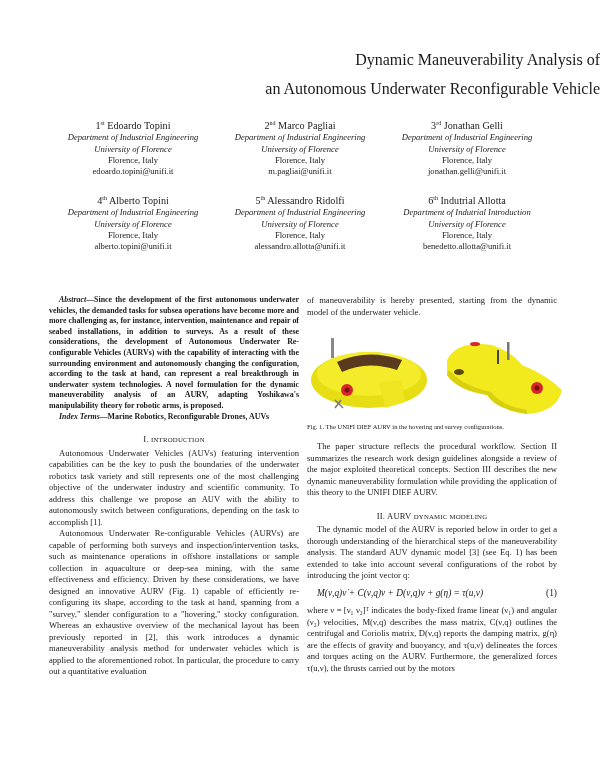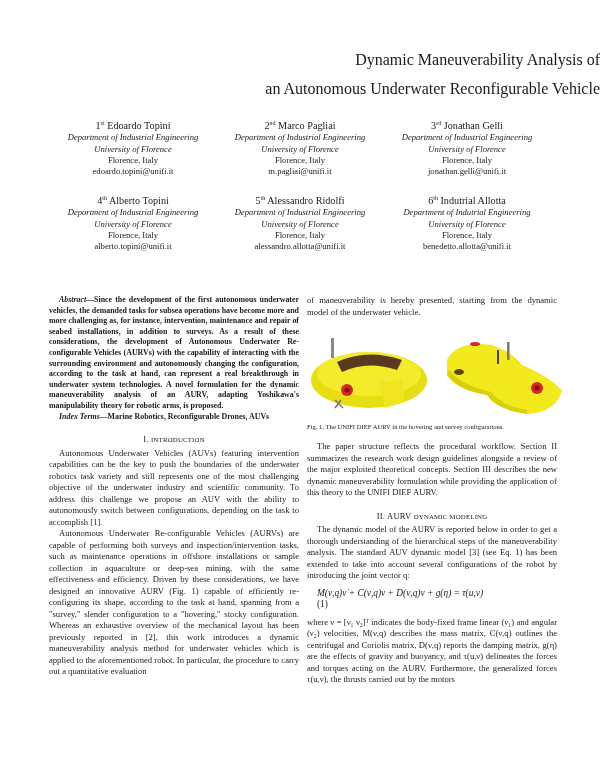--- a/index.html
+++ b/index.html
@@ -14,21 +14,21 @@
   .author .it { font-style:italic;text-align:center; }
   .col { position:absolute; width:250px; font-size:8.6px; line-height:11.5px; text-align:justify; }
   .col p { margin:0; }
   .abstract { font-weight:bold; font-size:7.9px; line-height:10.6px; }
   .abstract .lbl { font-style:italic; }
   .indent { text-indent:10px; }
   .sec-head { text-align:center; font-size:8.6px; margin:12px 0 2px 0; letter-spacing:0.2px; }
   .sc { font-size:6.8px; text-transform:uppercase; }
   .figure { position:absolute; left:307px; top:330px; width:258px; height:88px; }
   .caption { position:absolute; left:307px; top:422px; width:260px; font-size:6.6px; line-height:9px; }
-  .eq { display:flex; justify-content:space-between; font-style:italic; margin:6px 0 6px 10px; font-size:9.4px;flex-direction:column; }
+  .eq { display:flex; justify-content:space-between; font-style:italic; margin:6px 0 6px 10px; font-size:9.4px; }
   .eq .num { font-style:normal; }
 </style>
 </head>
 <body>
 
 <div class="title">
   <div>Dynamic Maneuverability Analysis of</div>
   <div>an Autonomous Underwater Reconfigurable Vehicle</div>
 </div>
 
@@ -66,21 +66,21 @@
   </div>
   <div class="author">
     <div class="name"><span>5</span><sup>th</sup> <span>Alessandro Ridolfi</span></div>
     <div class="it">Department of Industrial Engineering</div>
     <div class="it">University of Florence</div>
     <div>Florence, Italy</div>
     <div>alessandro.allotta@unifi.it</div>
   </div>
   <div class="author">
     <div class="name"><span>6</span><sup>th</sup> <span>Indutrial Allotta</span></div>
-    <div class="it">Department of Indutrial Engineering</div>
+    <div class="it">Department of Indutrial Introduction</div>
     <div class="it">University of Florence</div>
     <div>Florence, Italy</div>
     <div>benedetto.allotta@unifi.it</div>
   </div>
 </div>
 
 <div class="col" style="left:49px; top:295px;">
   <p class="abstract indent"><span class="lbl">Abstract</span><span>—Since the development of the first autonomous underwater vehicles, the demanded tasks for subsea operations have become more and more challenging as, for instance, intervention, maintenance and repair of seabed installations, in addition to surveys. As a result of these considerations, the development of Autonomous Underwater Re-configurable Vehicles (AURVs) with the capability of interacting with the surrounding environment and autonomously changing the configuration, according to the task at hand, can represent a real breakthrough in underwater system technologies. A novel formulation for the dynamic maneuverability analysis of an AURV, adapting Yoshikawa's manipulability theory for robotic arms, is proposed.</span></p>
   <p class="abstract indent"><span class="lbl">Index Terms</span><span>—Marine Robotics, Reconfigurable Drones, AUVs</span></p>
   <div class="sec-head"><span>I.</span> <span class="sc">Introduction</span></div>

